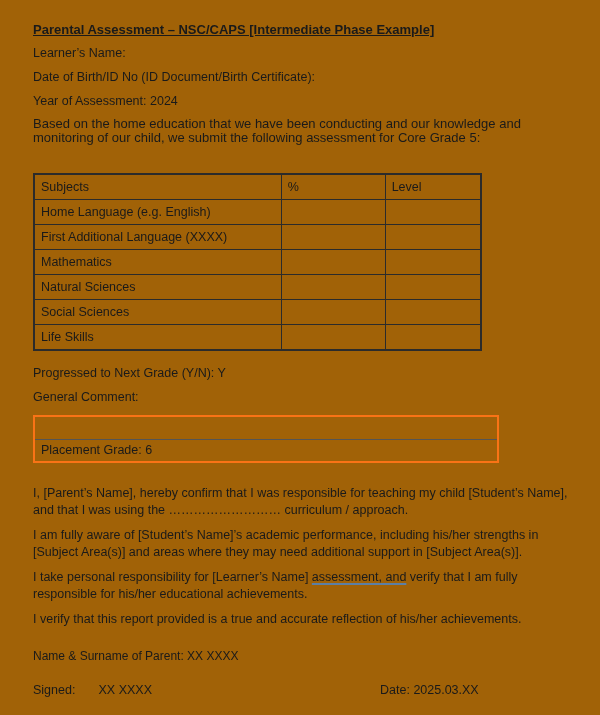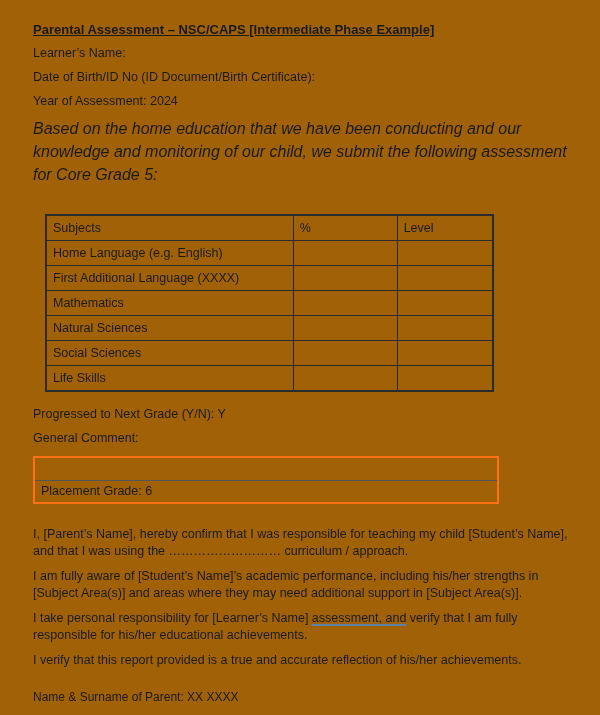--- a/index.html
+++ b/index.html
@@ -19,29 +19,28 @@
     text-decoration: underline;
     line-height: 17px;
     margin: 0 0 7px 0;
   }
   .field-line {
     font-size: 12.5px;
     line-height: 16px;
     margin: 0 0 8px 0;
   }
   .intro {
-    font-size: 16px;
-    line-height: 23px;
+    font-size: 13px;
+    line-height: 14px;
     margin: 0;
     max-width: 545px;
-    font-style: italic;
   }
   table.subjects {
     border-collapse: collapse;
-    margin: 28px 0 0 12px;
+    margin: 28px 0 0 0;
     table-layout: fixed;
     width: 449px;
     padding-left: 16px;
   }
   table.subjects, table.subjects th, table.subjects td {
     border: 1px solid #2b2b2b;
   }
   table.subjects { border: 2px solid #2b2b2b; }
   table.subjects th, table.subjects td {
     font-size: 12.5px;

